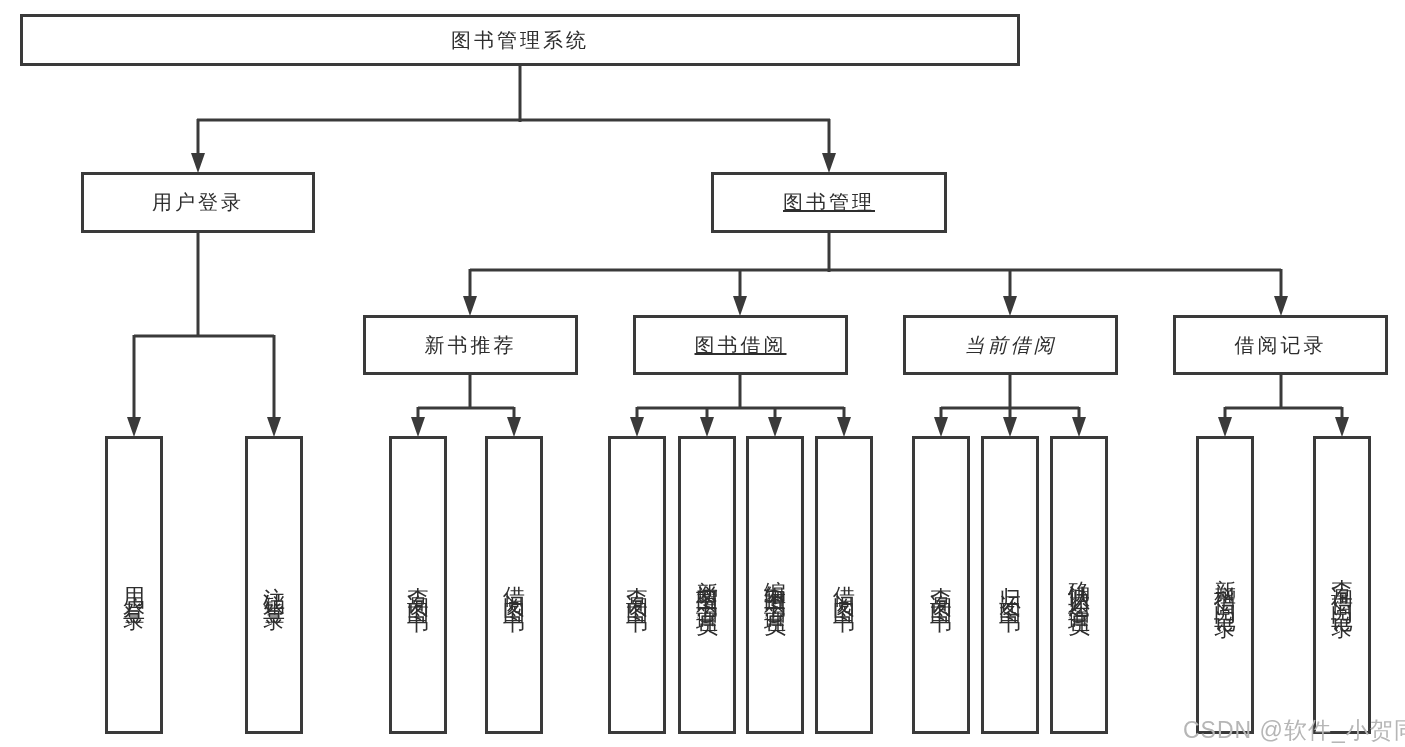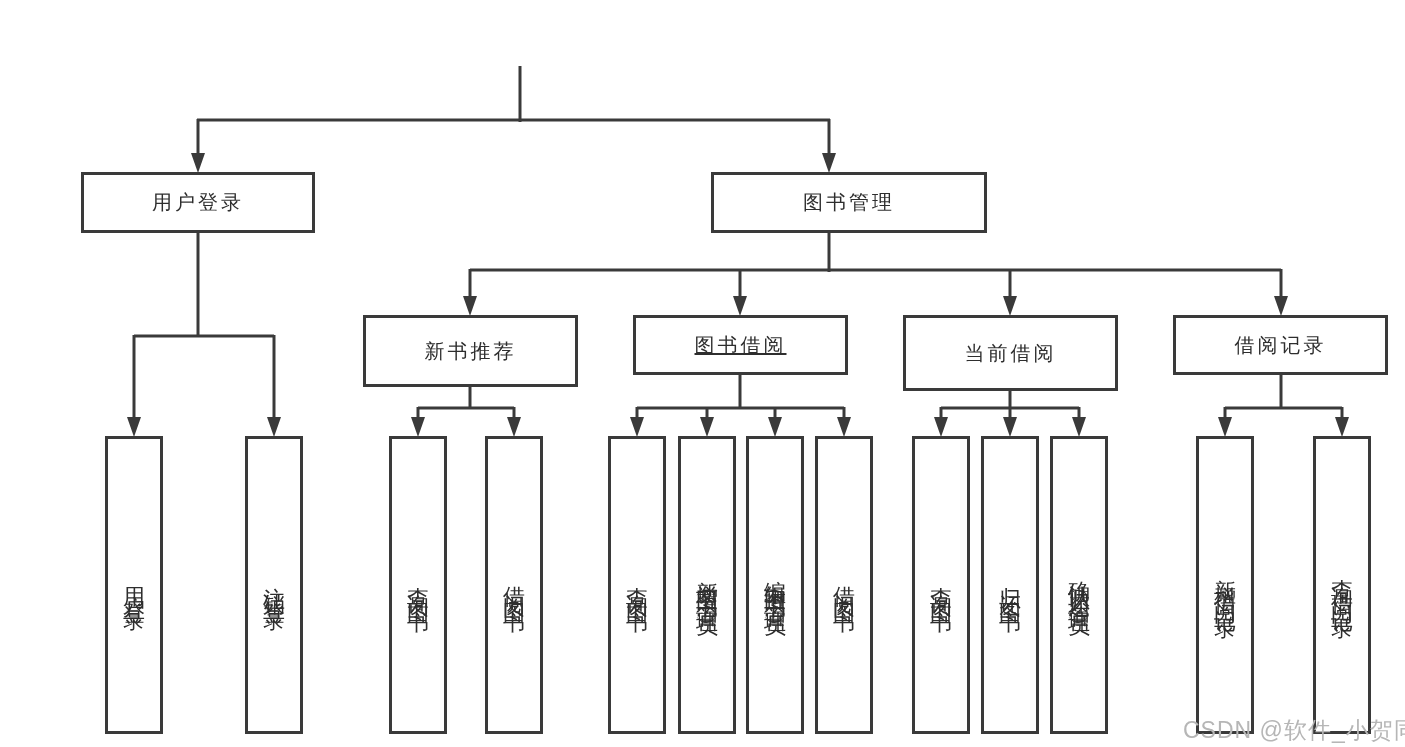--- a/index.html
+++ b/index.html
@@ -100,27 +100,28 @@
     <path d="M1072 417 L1086 417 L1079 437 Z"></path>
 
     <line x1="1281" y1="373" x2="1281" y2="409"></line>
     <line x1="1225" y1="408" x2="1342" y2="408"></line>
     <line x1="1225" y1="407" x2="1225" y2="419"></line>
     <path d="M1218 417 L1232 417 L1225 437 Z"></path>
     <line x1="1342" y1="407" x2="1342" y2="419"></line>
     <path d="M1335 417 L1349 417 L1342 437 Z"></path>
   </svg>
 
+  <div class="hbox" style="left:20px;top:14px;width:1000px;height:52px;">图书管理系统</div>
 
   <div class="hbox" style="left:81px;top:172px;width:234px;height:61px;">用户登录</div>
-  <div class="hbox" style="left:711px;top:172px;width:276px;height:61px;">图书管理</div>
+  <div class="hbox" style="left:711px;top:172px;width:236px;height:61px;text-decoration:underline;">图书管理</div>
 
-  <div class="hbox" style="left:363px;top:315px;width:215px;height:72px;">新书推荐</div>
+  <div class="hbox" style="left:363px;top:315px;width:215px;height:60px;">新书推荐</div>
   <div class="hbox" style="left:633px;top:315px;width:215px;height:60px;text-decoration:underline;">图书借阅</div>
-  <div class="hbox" style="left:903px;top:315px;width:215px;height:76px;">当前借阅</div>
+  <div class="hbox" style="left:903px;top:315px;width:215px;height:60px;font-style:italic;">当前借阅</div>
   <div class="hbox" style="left:1173px;top:315px;width:215px;height:60px;">借阅记录</div>
 
   <div class="vbox" style="left:105px;">用户登录</div>
   <div class="vbox" style="left:245px;">注销登录</div>
 
   <div class="vbox" style="left:389px;">查询图书</div>
   <div class="vbox" style="left:485px;">借阅图书</div>
 
   <div class="vbox" style="left:608px;">查询图书</div>
   <div class="vbox" style="left:678px;letter-spacing:5px;">新增图书（管理员）</div>

